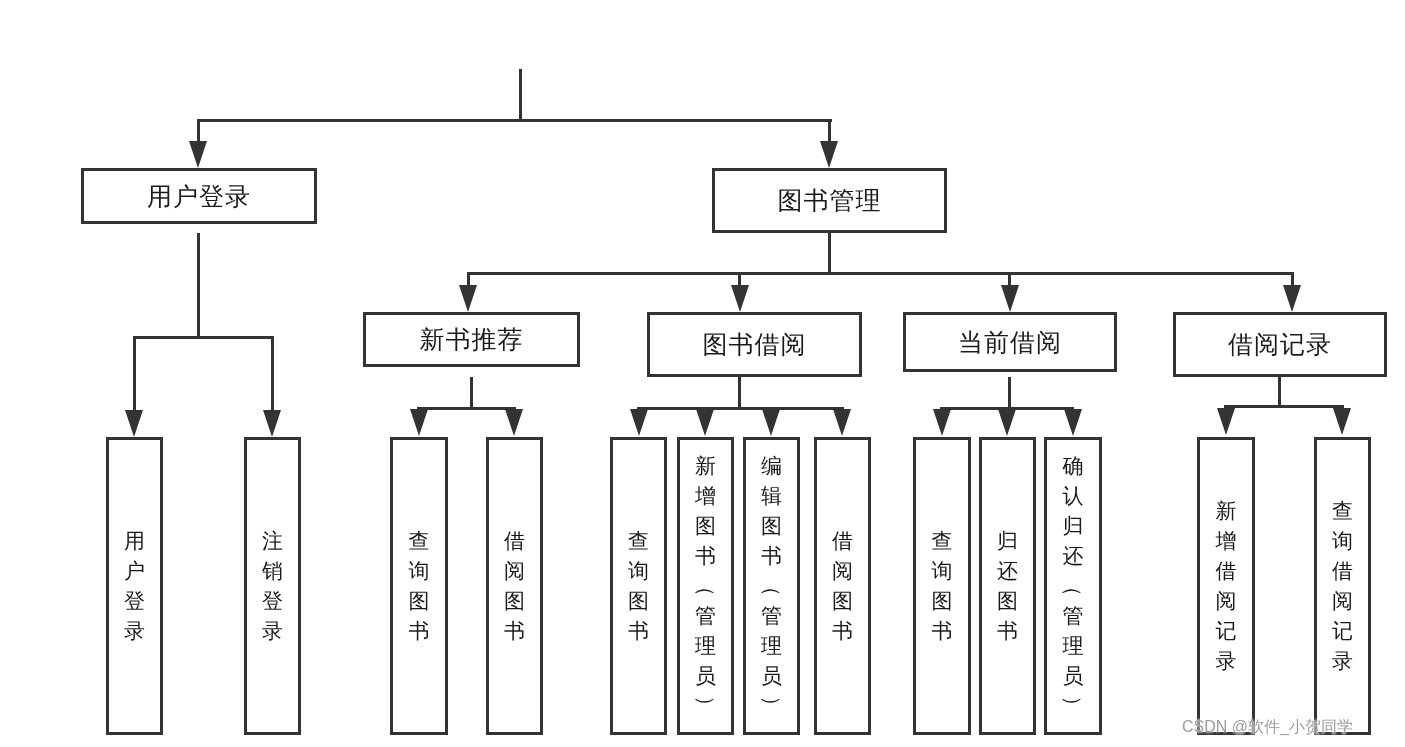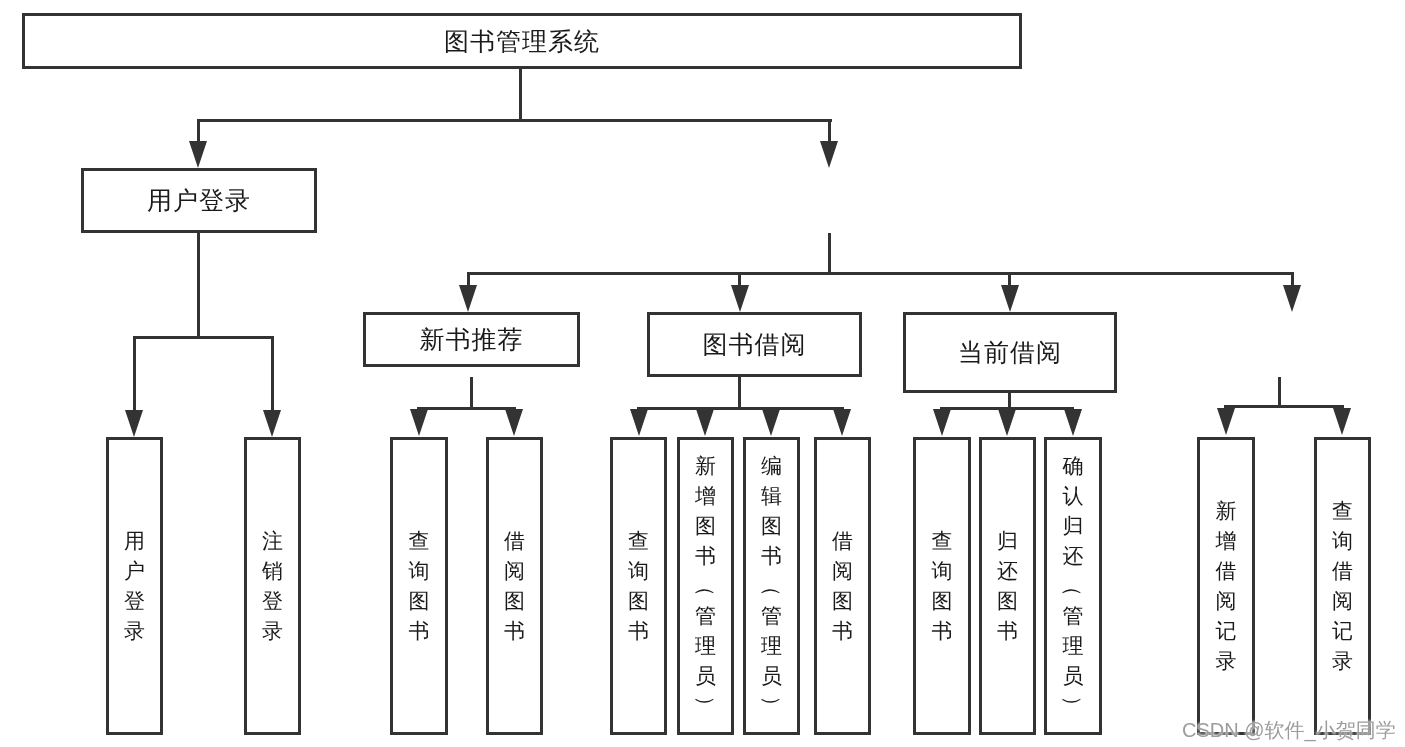--- a/index.html
+++ b/index.html
@@ -44,21 +44,21 @@
   .line{position:absolute;background:var(--line);}
   .arrow{
     position:absolute;width:0;height:0;
     border-left:9px solid transparent;
     border-right:9px solid transparent;
     border-top:27px solid var(--line);
   }
   .watermark{
     position:absolute;
     left:1182px;top:717px;
-    font-size:20px;
+    font-size:16px;
     color:var(--wm);
     text-shadow:0 0 3px #fff,0 0 3px #fff;
     white-space:nowrap;
     z-index:10;
   }
 </style>
 </head>
 <body>
 
 <div class="stage">
@@ -104,36 +104,39 @@
   <div class="line" style="left:940px;top:407px;width:134px;height:3px"></div>
   <div class="arrow" style="left:933px;top:409px"></div>
   <div class="arrow" style="left:998px;top:409px"></div>
   <div class="arrow" style="left:1064px;top:409px"></div>
 
   <div class="line" style="left:1278px;top:377px;width:3px;height:30px"></div>
   <div class="line" style="left:1224px;top:405px;width:120px;height:3px"></div>
   <div class="arrow" style="left:1217px;top:408px"></div>
   <div class="arrow" style="left:1333px;top:408px"></div>
 
-  <div class="box" style="left:22px;top:13px;width:1000px;height:56px">
-    <span class="hlabel">图书管理系统</span>
-  </div>
-
-  <div class="box" style="left:81px;top:168px;width:236px;height:65px">
+
+  <div class="box" style="left:81px;top:168px;width:236px;height:56px">
     <span class="hlabel">用户登录</span>
+  </div>
+  <div class="box" style="left:712px;top:168px;width:235px;height:65px">
+    <span class="hlabel">图书管理</span>
   </div>
 
   <div class="box" style="left:363px;top:312px;width:217px;height:55px">
     <span class="hlabel">新书推荐</span>
   </div>
   <div class="box" style="left:647px;top:312px;width:215px;height:65px">
     <span class="hlabel">图书借阅</span>
   </div>
-  <div class="box" style="left:903px;top:312px;width:214px;height:81px">
+  <div class="box" style="left:903px;top:312px;width:214px;height:60px">
     <span class="hlabel">当前借阅</span>
+  </div>
+  <div class="box" style="left:1173px;top:312px;width:214px;height:65px">
+    <span class="hlabel">借阅记录</span>
   </div>
 
   <div class="box" style="left:106px;top:437px;width:57px;height:298px">
     <span class="vlabel">
         <span class="vchar">用</span>
         <span class="vchar">户</span>
         <span class="vchar">登</span>
         <span class="vchar">录</span>
       </span>
   </div>

